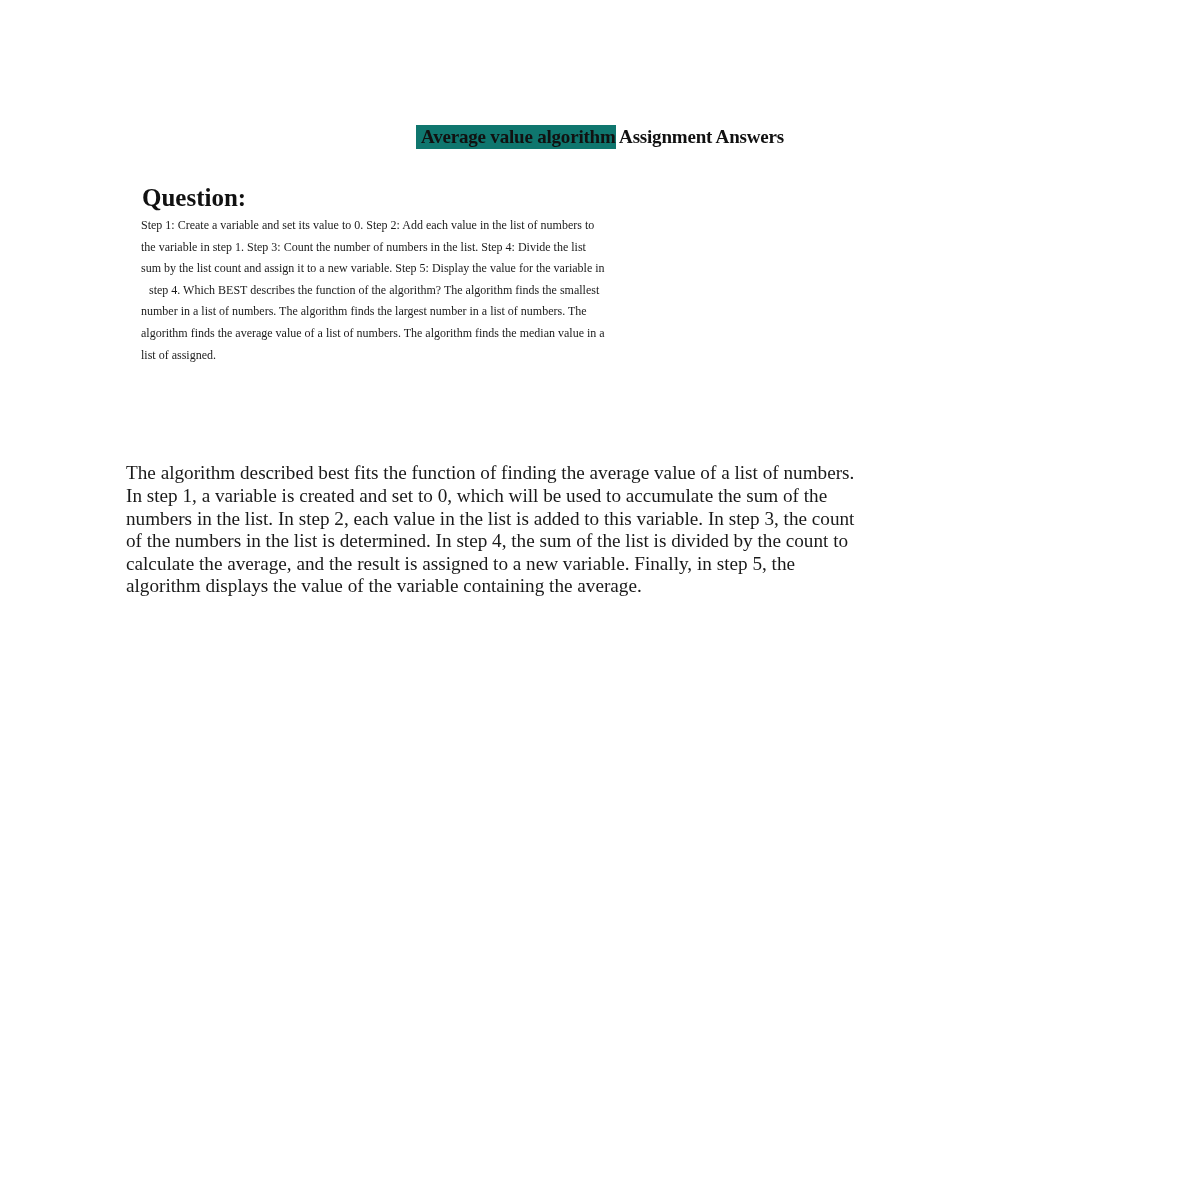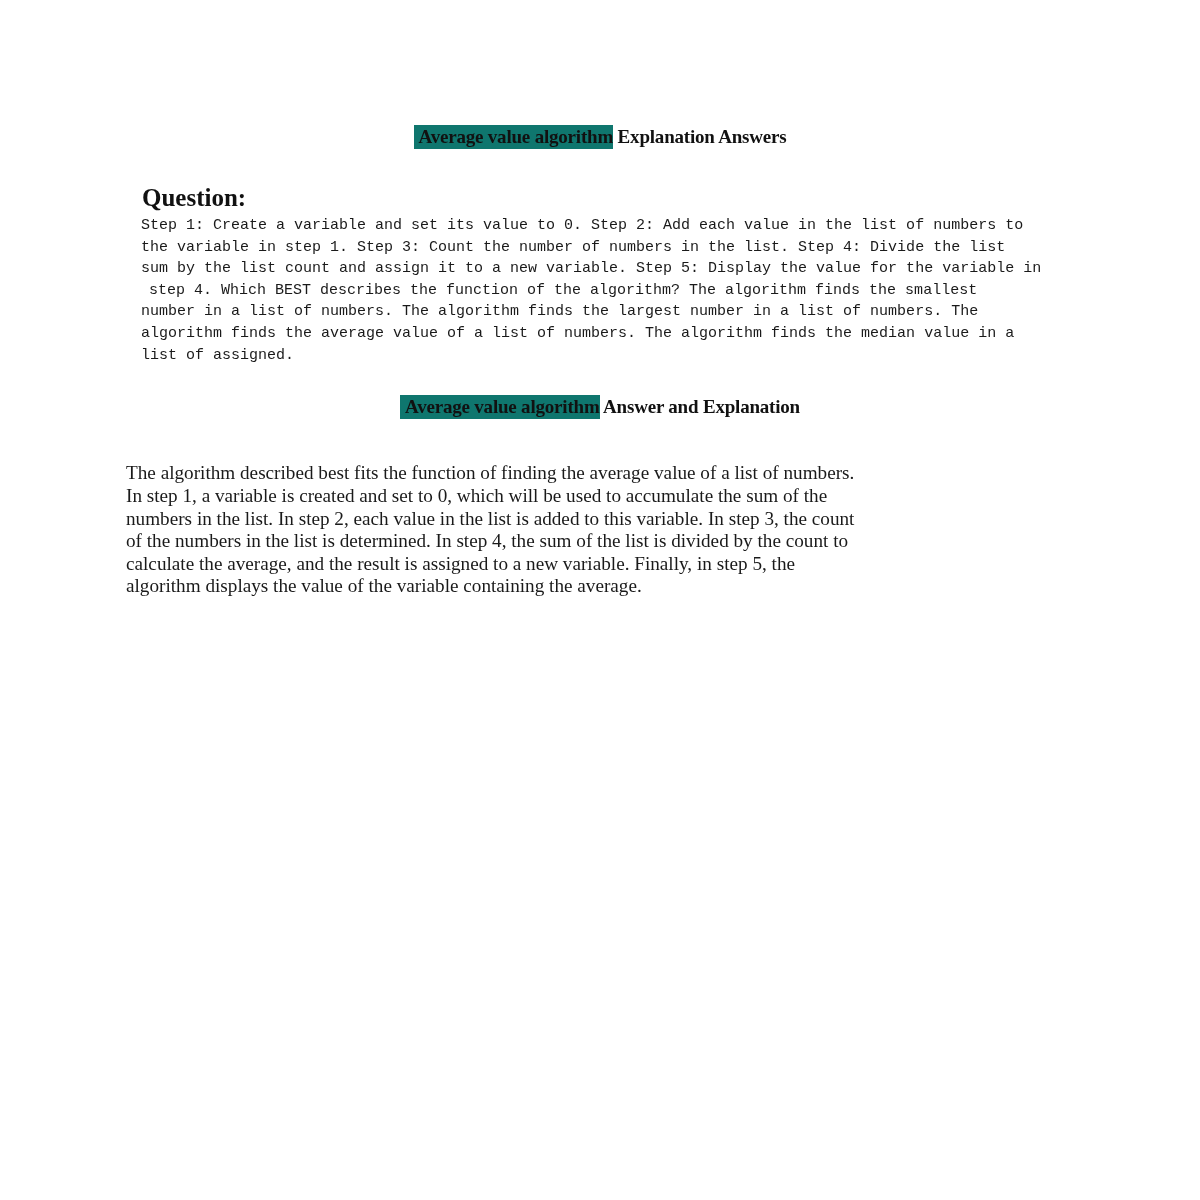--- a/index.html
+++ b/index.html
@@ -9,52 +9,49 @@
       position: absolute; left: 0; width: 1200px; text-align: center;
       font-family: "Liberation Serif", serif; font-weight: bold; font-size: 19px;
       color: #111111; white-space: nowrap; letter-spacing: -0.2px;
     }
     .hl { background: #0f766e; padding: 1px 0 2px 5px; }
     .label {
       position: absolute; left: 142px; font-family: "Liberation Serif", serif;
       font-weight: bold; font-size: 25px; color: #111111;
     }
     .q-line {
-      position: absolute; left: 141px; font-family: Liberation Mono, monospace;
-      font-size: 15px; color: #1a1a1a; white-space: nowrap; line-height: 21px;
+      position: absolute; left: 141px; font-family: Liberation Serif, serif;
+      font-size: 12px; color: #1a1a1a; white-space: nowrap; line-height: 21px;
     }
     .a-line {
       position: absolute; left: 126px; font-family: "Liberation Serif", serif;
       font-size: 19.2px; color: #1a1a1a; white-space: nowrap; line-height: 22px;
     }
   </style>
 </head>
 <body>
 
 <div class="page">
 
   <div class="heading" style="top:126px;">
-    <span class="hl">Average value algorithm</span><span> Explanation Answers</span>
+    <span class="hl">Average value algorithm</span><span> Assignment Answers</span>
   </div>
 
   <div class="label" style="top:184px;">Question:</div>
 
   <div>
     <div class="q-line" style="top:215px;">Step 1: Create a variable and set its value to 0. Step 2: Add each value in the list of numbers to</div>
     <div class="q-line" style="top:237px;">the variable in step 1. Step 3: Count the number of numbers in the list. Step 4: Divide the list</div>
     <div class="q-line" style="top:258px;">sum by the list count and assign it to a new variable. Step 5: Display the value for the variable in</div>
     <div class="q-line" style="top:280px;margin-left:8px;">step 4. Which BEST describes the function of the algorithm? The algorithm finds the smallest</div>
     <div class="q-line" style="top:301px;">number in a list of numbers. The algorithm finds the largest number in a list of numbers. The</div>
     <div class="q-line" style="top:323px;">algorithm finds the average value of a list of numbers. The algorithm finds the median value in a</div>
     <div class="q-line" style="top:345px;">list of assigned.</div>
   </div>
 
-  <div class="heading" style="top:396px;">
-    <span class="hl">Average value algorithm</span><span> Answer and Explanation</span>
-  </div>
 
   <div>
     <div class="a-line" style="top:462px;">The algorithm described best fits the function of finding the average value of a list of numbers.</div>
     <div class="a-line" style="top:485px;">In step 1, a variable is created and set to 0, which will be used to accumulate the sum of the</div>
     <div class="a-line" style="top:508px;">numbers in the list. In step 2, each value in the list is added to this variable. In step 3, the count</div>
     <div class="a-line" style="top:530px;">of the numbers in the list is determined. In step 4, the sum of the list is divided by the count to</div>
     <div class="a-line" style="top:553px;">calculate the average, and the result is assigned to a new variable. Finally, in step 5, the</div>
     <div class="a-line" style="top:575px;">algorithm displays the value of the variable containing the average.</div>
   </div>
 

